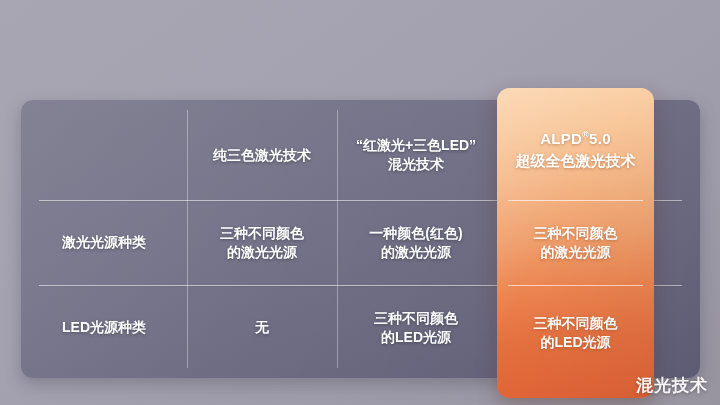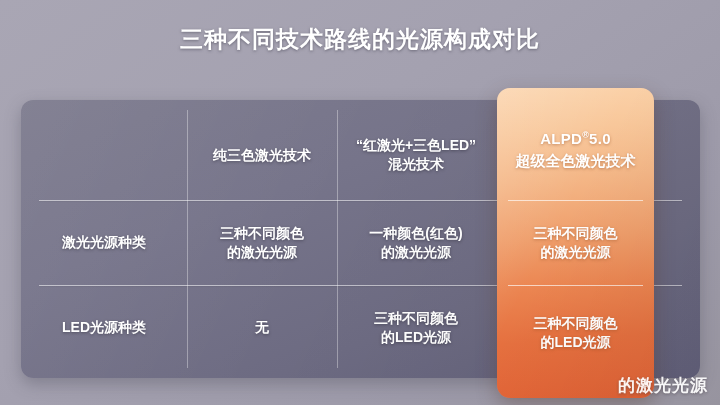--- a/index.html
+++ b/index.html
@@ -167,21 +167,20 @@
     letter-spacing: 1px;
     text-shadow: 0 1px 3px rgba(60,50,60,0.5);
     opacity: 0.93;
   }
 </style>
 </head>
 <body>
 
 <div id="stage">
 
-  <div id="page-title">三种不同技术路线的光源构成对比</div>
 
   <div id="table-card">
 
     <div class="hline" style="top:100px;"></div>
     <div class="hline" style="top:185px;"></div>
 
     <div class="vline" style="left:166px;"></div>
     <div class="vline" style="left:316px;"></div>
 
     <div class="cell head" style="left:0px; top:10px; width:166px; height:90px;"></div>
@@ -217,15 +216,15 @@
       <div id="alpd-title-line2">超级全色激光技术</div>
     </div>
 
     <div class="ocell" style="top:112px; height:85px;">三种不同颜色
 的激光光源</div>
 
     <div class="ocell" style="top:197px; height:95px;">三种不同颜色
 的LED光源</div>
   </div>
 
-  <div id="watermark">的激光光源</div>
+  <div id="watermark">混光技术</div>
 
 </div>
 
 </body></html>

